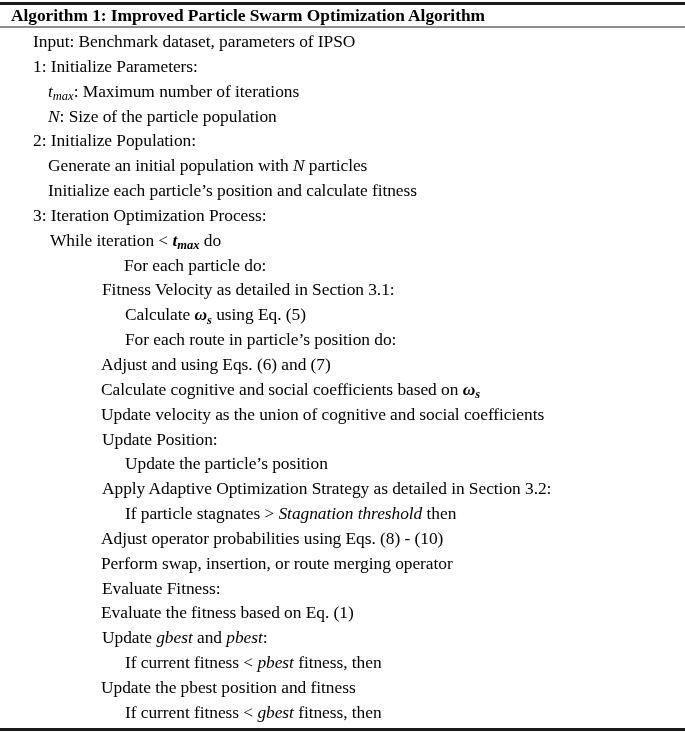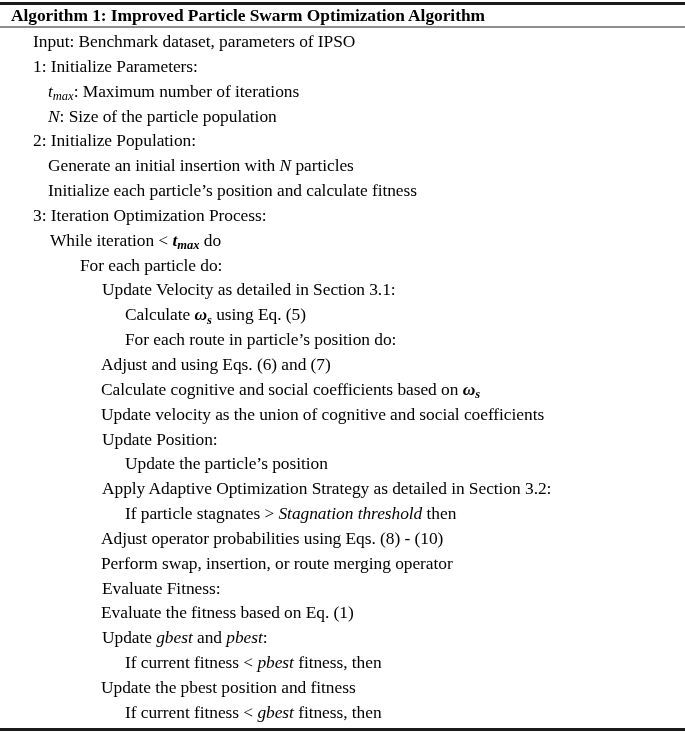--- a/index.html
+++ b/index.html
@@ -71,21 +71,21 @@
     line-height: 24.85px;
     font-size: 17.4px;
     white-space: nowrap;
     letter-spacing: -0.05px;
   }
 
   
   .i0  { padding-left: 33px; }
   .i1  { padding-left: 48px; }
   .i2  { padding-left: 50px; }
-  .i3  { padding-left: 80px; }
+  .i3  { padding-left: 116px; margin-left: 8px; }
   .i4  { padding-left: 102px; }
   .i5  { padding-left: 125px; }
   .i6  { padding-left: 101px; }
 
   .it { font-style: italic; }
   .bi { font-style: italic; font-weight: bold; }
 
   .sub {
     font-size: 0.72em;
     vertical-align: -0.28em;
@@ -103,26 +103,26 @@
   <div id="algorithm-title">Algorithm 1: Improved Particle Swarm Optimization Algorithm</div>
 
   <div class="rule-title"></div>
 
   <div id="algorithm-body">
       <div class="line i0"><span>Input: Benchmark dataset, parameters of IPSO</span></div>
       <div class="line i0"><span>1: Initialize Parameters:</span></div>
       <div class="line i1"><span class="it">t</span><span class="it sub">max</span><span>: Maximum number of iterations</span></div>
       <div class="line i1"><span class="it">N</span><span>: Size of the particle population</span></div>
       <div class="line i0"><span>2: Initialize Population:</span></div>
-      <div class="line i1"><span>Generate an initial insertion with </span><span class="it">N</span><span> particles</span></div>
+      <div class="line i1"><span>Generate an initial population with </span><span class="it">N</span><span> particles</span></div>
       <div class="line i1"><span>Initialize each particle’s position and calculate fitness</span></div>
       <div class="line i0"><span>3: Iteration Optimization Process:</span></div>
       <div class="line i2"><span>While iteration &lt; </span><span class="bi">t</span><span class="bi sub">max</span><span> do</span></div>
       <div class="line i3"><span>For each particle do:</span></div>
-      <div class="line i4"><span>Update Velocity as detailed in Section 3.1:</span></div>
+      <div class="line i4"><span>Fitness Velocity as detailed in Section 3.1:</span></div>
       <div class="line i5"><span>Calculate </span><span class="bi">ω</span><span class="bi sub">s</span><span> using Eq. (5)</span></div>
       <div class="line i5"><span>For each route in particle’s position do:</span></div>
       <div class="line i6"><span>Adjust and using Eqs. (6) and (7)</span></div>
       <div class="line i6"><span>Calculate cognitive and social coefficients based on </span><span class="bi">ω</span><span class="bi sub">s</span></div>
       <div class="line i6"><span>Update velocity as the union of cognitive and social coefficients</span></div>
       <div class="line i4"><span>Update Position:</span></div>
       <div class="line i5"><span>Update the particle’s position</span></div>
       <div class="line i4"><span>Apply Adaptive Optimization Strategy as detailed in Section 3.2:</span></div>
       <div class="line i5"><span>If particle stagnates &gt; </span><span class="it">Stagnation threshold</span><span> then</span></div>
       <div class="line i6"><span>Adjust operator probabilities using Eqs. (8) - (10)</span></div>

